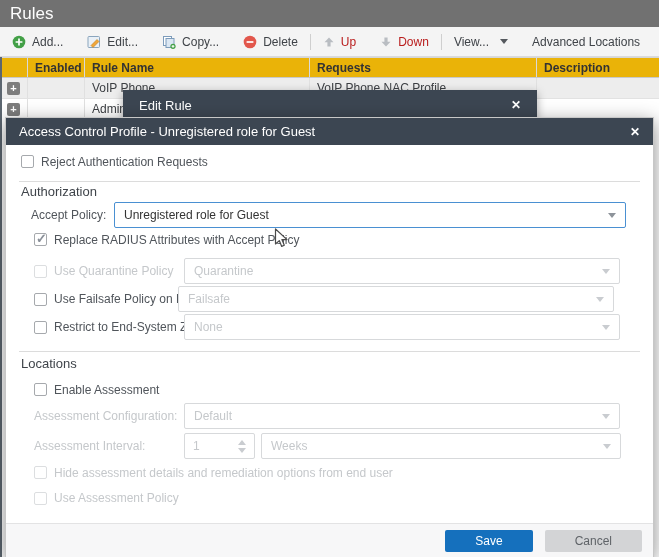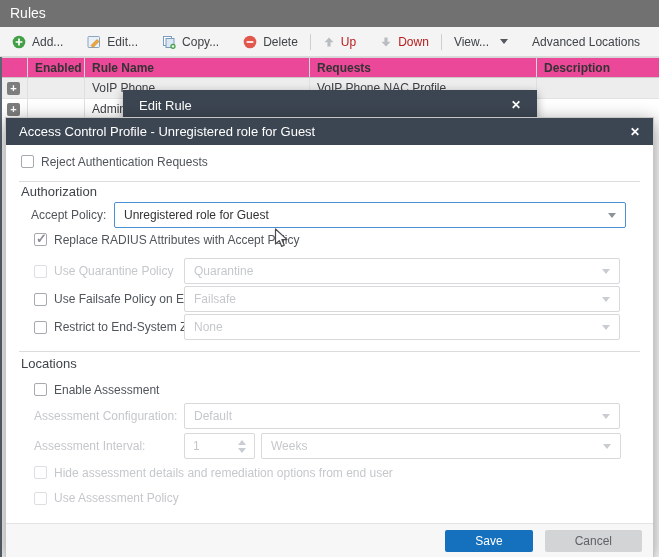--- a/index.html
+++ b/index.html
@@ -1,32 +1,32 @@
 <!DOCTYPE html>
 <html><head>
 <meta charset="utf-8">
 <style>
   * { margin:0; padding:0; box-sizing:border-box; }
   html,body { width:659px; height:557px; }
   body { font-family:"Liberation Sans", sans-serif; background:#fff; position:relative; overflow:hidden; }
 
   
   .rules-titlebar { position:absolute; left:0; top:0; width:659px; height:27px;
-    background:#717171; color:#fdfdfd; font-size:14px; line-height:27px; padding-left:10px; z-index:1; }
+    background:#717171; color:#fdfdfd; font-size:17px; line-height:27px; padding-left:10px; z-index:1; }
   .toolbar { position:absolute; left:0; top:27px; width:659px; height:30px; background:#f4f4f4;
     border-bottom:1px solid #dadada; display:flex; align-items:center; font-size:12px; color:#3f4348; z-index:1; }
   .tb-item { display:flex; align-items:center; gap:6px; padding:0 12px; height:30px; cursor:default; }
   .tb-item.disabled { color:#b91c1c; }
   .tb-sep { width:1px; height:16px; background:#cfcfcf; }
   .tb-caret { width:0; height:0; border-left:4px solid transparent; border-right:4px solid transparent;
     border-top:5px solid #55595e; margin-left:5px; }
   .icon { display:inline-flex; align-items:center; }
 
   
-  .thead { position:absolute; left:0; top:57px; width:659px; height:21px; background:#ec4899;
+  .thead { position:absolute; left:0; top:57px; width:659px; height:21px; background:#eab308;
     border-top:1px solid #d6d6d6; border-bottom:1px solid #c9c9c9; display:flex; font-size:12px;
     font-weight:bold; color:#333; z-index:1; }
   .trow { position:absolute; left:0; width:659px; height:21px; display:flex; font-size:12px; color:#3c3f43; z-index:1; }
   .trow.r1 { top:78px; background:#ededed; border-bottom:1px solid #e2e2e2; }
   .trow.r2 { top:99px; background:#fff; }
   .col-expand { width:28px; display:flex; align-items:center; justify-content:center; border-right:1px solid #e0e0e0; }
   .col-enabled { width:57px; padding-left:7px; line-height:20px; border-right:1px solid #e0e0e0; }
   .col-rulename { width:225px; padding-left:7px; line-height:20px; border-right:1px solid #e0e0e0; }
   .col-profile { width:227px; padding-left:7px; line-height:20px; border-right:1px solid #e0e0e0; }
   .col-desc { flex:1; padding-left:7px; line-height:20px; }
@@ -228,21 +228,21 @@
       <span>Quarantine</span>
       <span class="dd-caret"></span>
     </div>
 
     <div class="field-row" style="top:141px;">
       <span class="cb-inline">
         <span class="cb"></span>
         <span>Use Failsafe Policy on Error</span>
       </span>
     </div>
-    <div class="dropdown" style="top:141px; left:178px; width:436px;">
+    <div class="dropdown" style="top:141px; left:172px; width:436px;">
       <span>Failsafe</span>
       <span class="dd-caret"></span>
     </div>
 
     <div class="field-row" style="top:169px;">
       <span class="cb-inline">
         <span class="cb"></span>
         <span>Restrict to End-System Zone</span>
       </span>
     </div>

